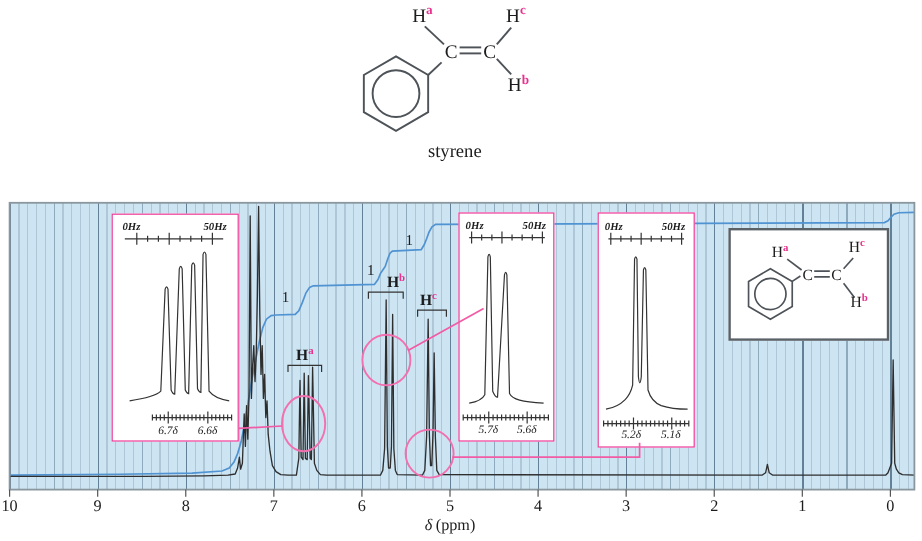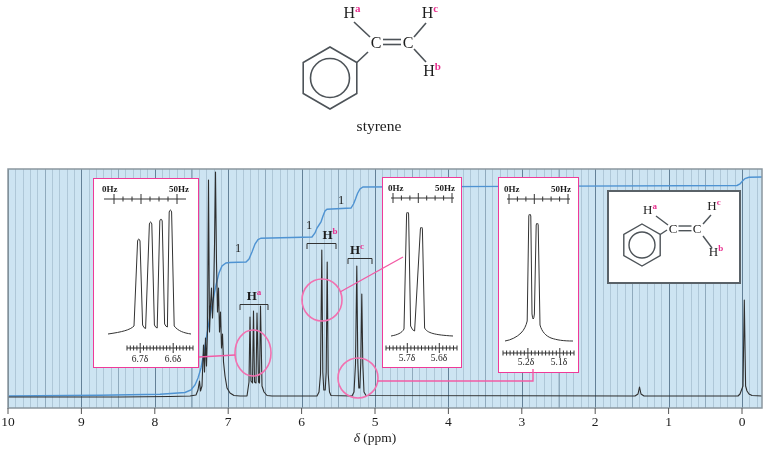--- a/index.html
+++ b/index.html
@@ -5,21 +5,21 @@
   html,body{margin:0;padding:0;background:#fff;}
   #fig{position:relative;width:768px;height:451px;background:#fff;
        font-family:"Liberation Serif",serif;overflow:hidden;}
   .abs{position:absolute;}
   #plot-bg{left:8px;top:169px;width:754px;height:239px;
     background-color:#cde4f2;
     background-image:
       repeating-linear-gradient(to right, rgba(70,100,125,.60) 0 1px, transparent 1px 73.4px),
       repeating-linear-gradient(to right, rgba(100,130,152,.42) 0 1px, transparent 1px 36.7px),
       repeating-linear-gradient(to right, rgba(125,152,172,.38) 0 1px, transparent 1px 7.34px);}
-  .inset{background:#fff;border:1.5px solid #ef3a98;box-sizing:border-box;z-index:3;}
+  .inset{background:#fff;border:1.5px solid #ef3a98;box-sizing:border-box;z-index:3;font-style:italic;}
   #struct-inset{background:#fff;border:2px solid #5a6268;box-sizing:border-box;z-index:3;}
   svg{display:block;}
   .z2{z-index:2;} .z4{z-index:4;pointer-events:none;}
   text{font-family:"Liberation Serif",serif;fill:#1c1c1c;}
   .hz{font-size:9px;font-weight:700;}
   .dl{font-size:9.5px;}
   .axis-num{font-size:13.5px;}
   .sup{fill:#e8308f;font-weight:700;}
 </style>
 </head>

